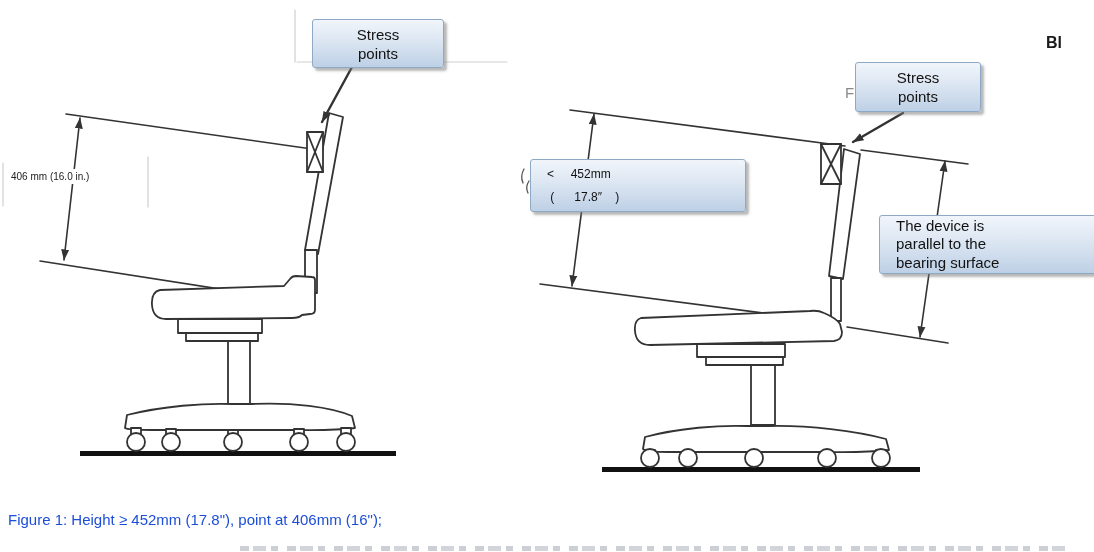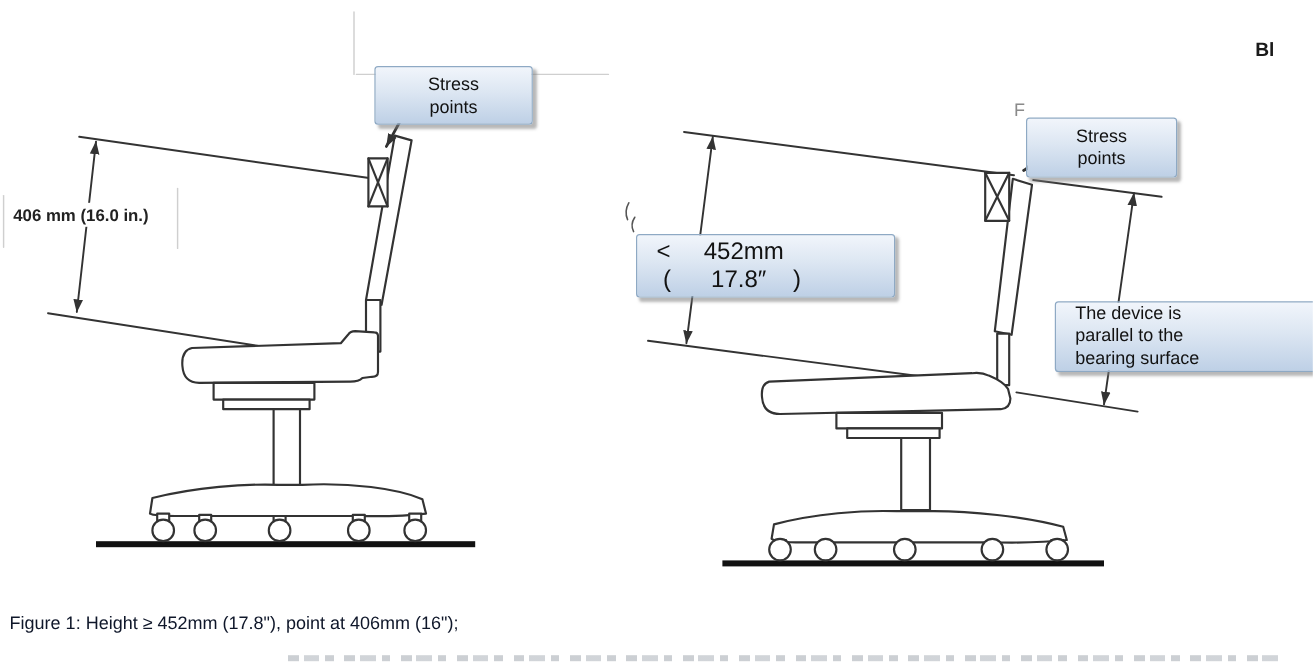--- a/index.html
+++ b/index.html
@@ -12,34 +12,34 @@
   svg.drawing{position:absolute;left:0;top:0;}
   .callout{
     position:absolute;
     background:linear-gradient(180deg,#f1f5fb 0%,#dce6f2 45%,#bed0e6 100%);
     border:1px solid #8ea9c4;
     border-radius:3px;
     box-shadow:3px 3px 2.5px rgba(125,125,125,.55);
     color:#121212;
     display:flex;align-items:center;justify-content:center;
     white-space:pre-line;text-align:center;
-    font-size:15px;line-height:19px;margin-top:36px;
+    font-size:15px;line-height:19px;
   }
   .callout.left-align{justify-content:flex-start;text-align:left;}
   .co-stress1{left:312px;top:19px;width:130px;height:47px;}
   .co-stress2{left:855px;top:62px;width:124px;height:48px;}
   .co-height{left:530px;top:159px;width:198px;height:51px;
-    white-space:pre;font-size:20px;line-height:23px;padding-left:16px;}
+    white-space:pre;font-size:12px;line-height:23px;padding-left:16px;}
   .co-device{left:879px;top:215px;width:200px;height:57px;
     font-size:15px;line-height:18.5px;padding-left:16px;}
   .dim-label{
     position:absolute;left:6px;top:169px;background:#ffffff;
-    padding:2px 5px;font-size:14px;color:#222;font-weight:bold;
+    padding:2px 5px;font-size:10px;color:#222;
   }
-  .caption{position:absolute;font-size:15px;color:#0f172a;white-space:pre-line;}
+  .caption{position:absolute;font-size:15px;color:#1d4ed8;white-space:pre-line;}
   .caption-1{left:8px;top:511px;}
   .caption-2{left:531px;top:505px;line-height:18px;width:460px;}
   .corner-label{position:absolute;left:1046px;top:34px;font-size:16px;font-weight:bold;color:#1a1a1a;text-align:right;}
   .stray-letter{position:absolute;left:845px;top:84px;font-size:15px;color:#8a8a8a;}
   .cutoff-row{
     position:absolute;left:240px;top:546px;width:826px;height:5px;
     background:repeating-linear-gradient(90deg,
       #c3c7cc 0 9px,transparent 9px 13px,
       #c9cdd2 13px 26px,transparent 26px 31px,
       #c3c7cc 31px 38px,transparent 38px 47px);

